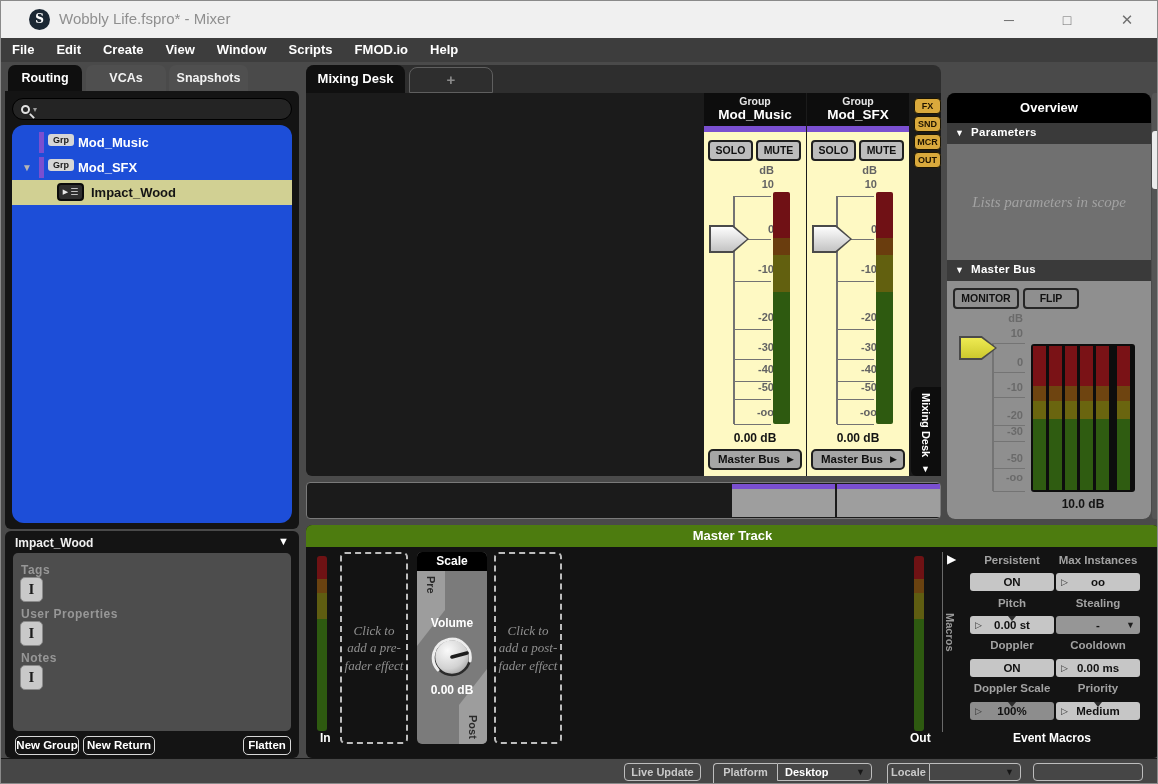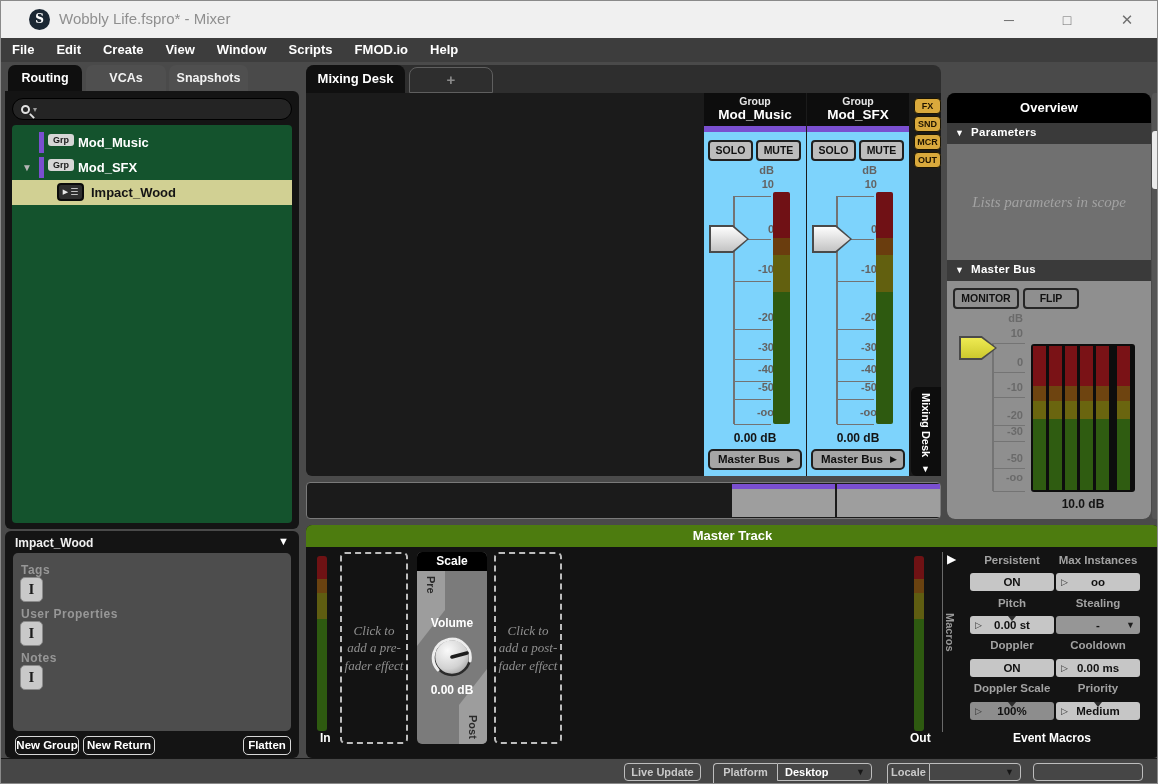--- a/index.html
+++ b/index.html
@@ -20,21 +20,21 @@
 
   
   .ltab { position:absolute; top:64px; height:27px; border-radius:7px 7px 0 0; font-size:12.5px; font-weight:bold; text-align:center; line-height:27px; color:#f2f2f2; background:#4f4f4f; }
   .ltab.active { background:#0f0f0f; color:#fff; }
   .browser { position:absolute; left:4px; top:90px; width:294px; height:438px; background:#141414; border-radius:0 6px 6px 6px; }
   .searchbox { position:absolute; left:7px; top:7px; width:280px; height:22px; background:#242424; border:1px solid #000; border-radius:11px; display:flex; align-items:center; padding-left:8px; gap:3px; }
   .mag { width:9px; height:9px; border:2px solid #e0e0e0; border-radius:50%; position:relative; }
   .mag::after { content:""; position:absolute; width:2px; height:6px; background:#e0e0e0; transform:rotate(-45deg); left:8px; top:6px; }
   .mag-caret { color:#9a9a9a; font-size:8px; }
   .searchbox input { flex:1; background:transparent; border:none; outline:none; color:#ddd; font-size:12px; height:18px; }
-  .tree { position:absolute; left:7px; top:34px; width:280px; height:398px; background:#14532d; border-radius:4px; overflow:hidden; }
+  .tree { position:absolute; left:7px; top:34px; width:280px; height:398px; background:#1d4ed8; border-radius:12px; overflow:hidden; }
   .trow { position:absolute; left:0; width:280px; height:25px; display:flex; align-items:center; }
   .trow.r0 { top:5px; } .trow.r1 { top:30px; } .trow.r2 { top:55px; background:#d1d093; }
   .tw-arrow { position:absolute; left:10px; color:#b5b5b5; font-size:10px; }
   .pbar { position:absolute; left:27px; top:2px; width:5px; height:21px; background:#7a4fd0; }
   .grp-badge { position:absolute; left:36px; top:4px; padding:1px 5px; background:#d6d6d6; border-radius:3px; color:#1a1a1a; font-size:9px; font-weight:bold; }
   .tlabel { position:absolute; left:66px; color:#fff; font-size:13px; font-weight:bold; }
   .evicon { position:absolute; left:45px; top:3px; width:27px; height:18px; background:#2e2e2e; border:2px solid #0b0b0b; border-radius:4px; color:#e8e8e8; display:flex; align-items:center; justify-content:center; gap:2px; font-size:7px; }
   .evicon .lines { font-size:9px; line-height:9px; }
   .tlabel.sel { left:79px; color:#141414; }
 
@@ -47,21 +47,21 @@
   .ibeam { position:absolute; left:7px; width:23px; height:25px; background:#c9c9c9; border:1px solid #8a8a8a; border-radius:5px; color:#1c1c1c; font-family:"Liberation Serif","DejaVu Serif",serif; font-size:15px; font-weight:bold; text-align:center; line-height:23px; }
   .pfoot-btn { position:absolute; top:205px; height:19px; background:#141414; border:1px solid #d8d8d8; border-radius:5px; color:#fff; font-size:11.5px; font-weight:bold; text-align:center; line-height:17px; }
 
   
   .center-tabbg { position:absolute; left:305px; top:64px; width:635px; height:28px; background:#2e2e2e; border-radius:8px 8px 0 0; }
   .mix-tab { position:absolute; left:305px; top:64px; width:99px; height:28px; background:#101010; border-radius:8px 8px 0 0; color:#fff; font-size:13px; font-weight:bold; text-align:center; line-height:28px; }
   .add-tab { position:absolute; left:408px; top:66px; width:84px; height:26px; border:1px solid #5f5f5f; border-radius:8px 8px 0 0; color:#8a8a8a; font-size:15px; font-weight:bold; text-align:center; line-height:24px; }
 
   
   .mixdesk { position:absolute; left:305px; top:92px; width:635px; height:383px; background:#1b1b1b; border-radius:0 0 6px 6px; }
-  .strip { position:absolute; top:0; width:102px; height:383px; background:#7dd3fc; }
+  .strip { position:absolute; top:0; width:102px; height:383px; background:#fef9c3; }
   .strip.s0 { left:398px; } .strip.s1 { left:501px; }
   .strip-head { position:absolute; top:0; left:0; width:100%; height:33px; background:#0d0d0d; text-align:center; }
   .strip-type { display:block; color:#e6e6e6; font-size:10.5px; font-weight:bold; margin-top:2px; }
   .strip-name { display:block; color:#fff; font-size:13.5px; font-weight:bold; }
   .strip-accent { position:absolute; top:33px; left:0; width:100%; height:6px; background:#7a4fd0; }
   .sm-btn { position:absolute; top:47px; width:45px; height:21px; background:#bdbdbd; border:2px solid #202020; border-radius:4px; color:#111; font-size:10.5px; font-weight:bold; text-align:center; line-height:17px; }
   .sm-btn.solo { left:4px; } .sm-btn.mute { left:52px; }
   .sc { position:absolute; width:34px; text-align:right; right:32px; color:#636363; font-size:11px; font-weight:bold; }
   .st0{top:71px;} .st1{top:85px;} .st2{top:130px;} .st3{top:170px;} .st4{top:218px;} .st5{top:248px;} .st6{top:270px;} .st7{top:288px;} .st8{top:313px;}
   .tickline { position:absolute; left:30px; width:37px; height:1px; background:#737373; }

